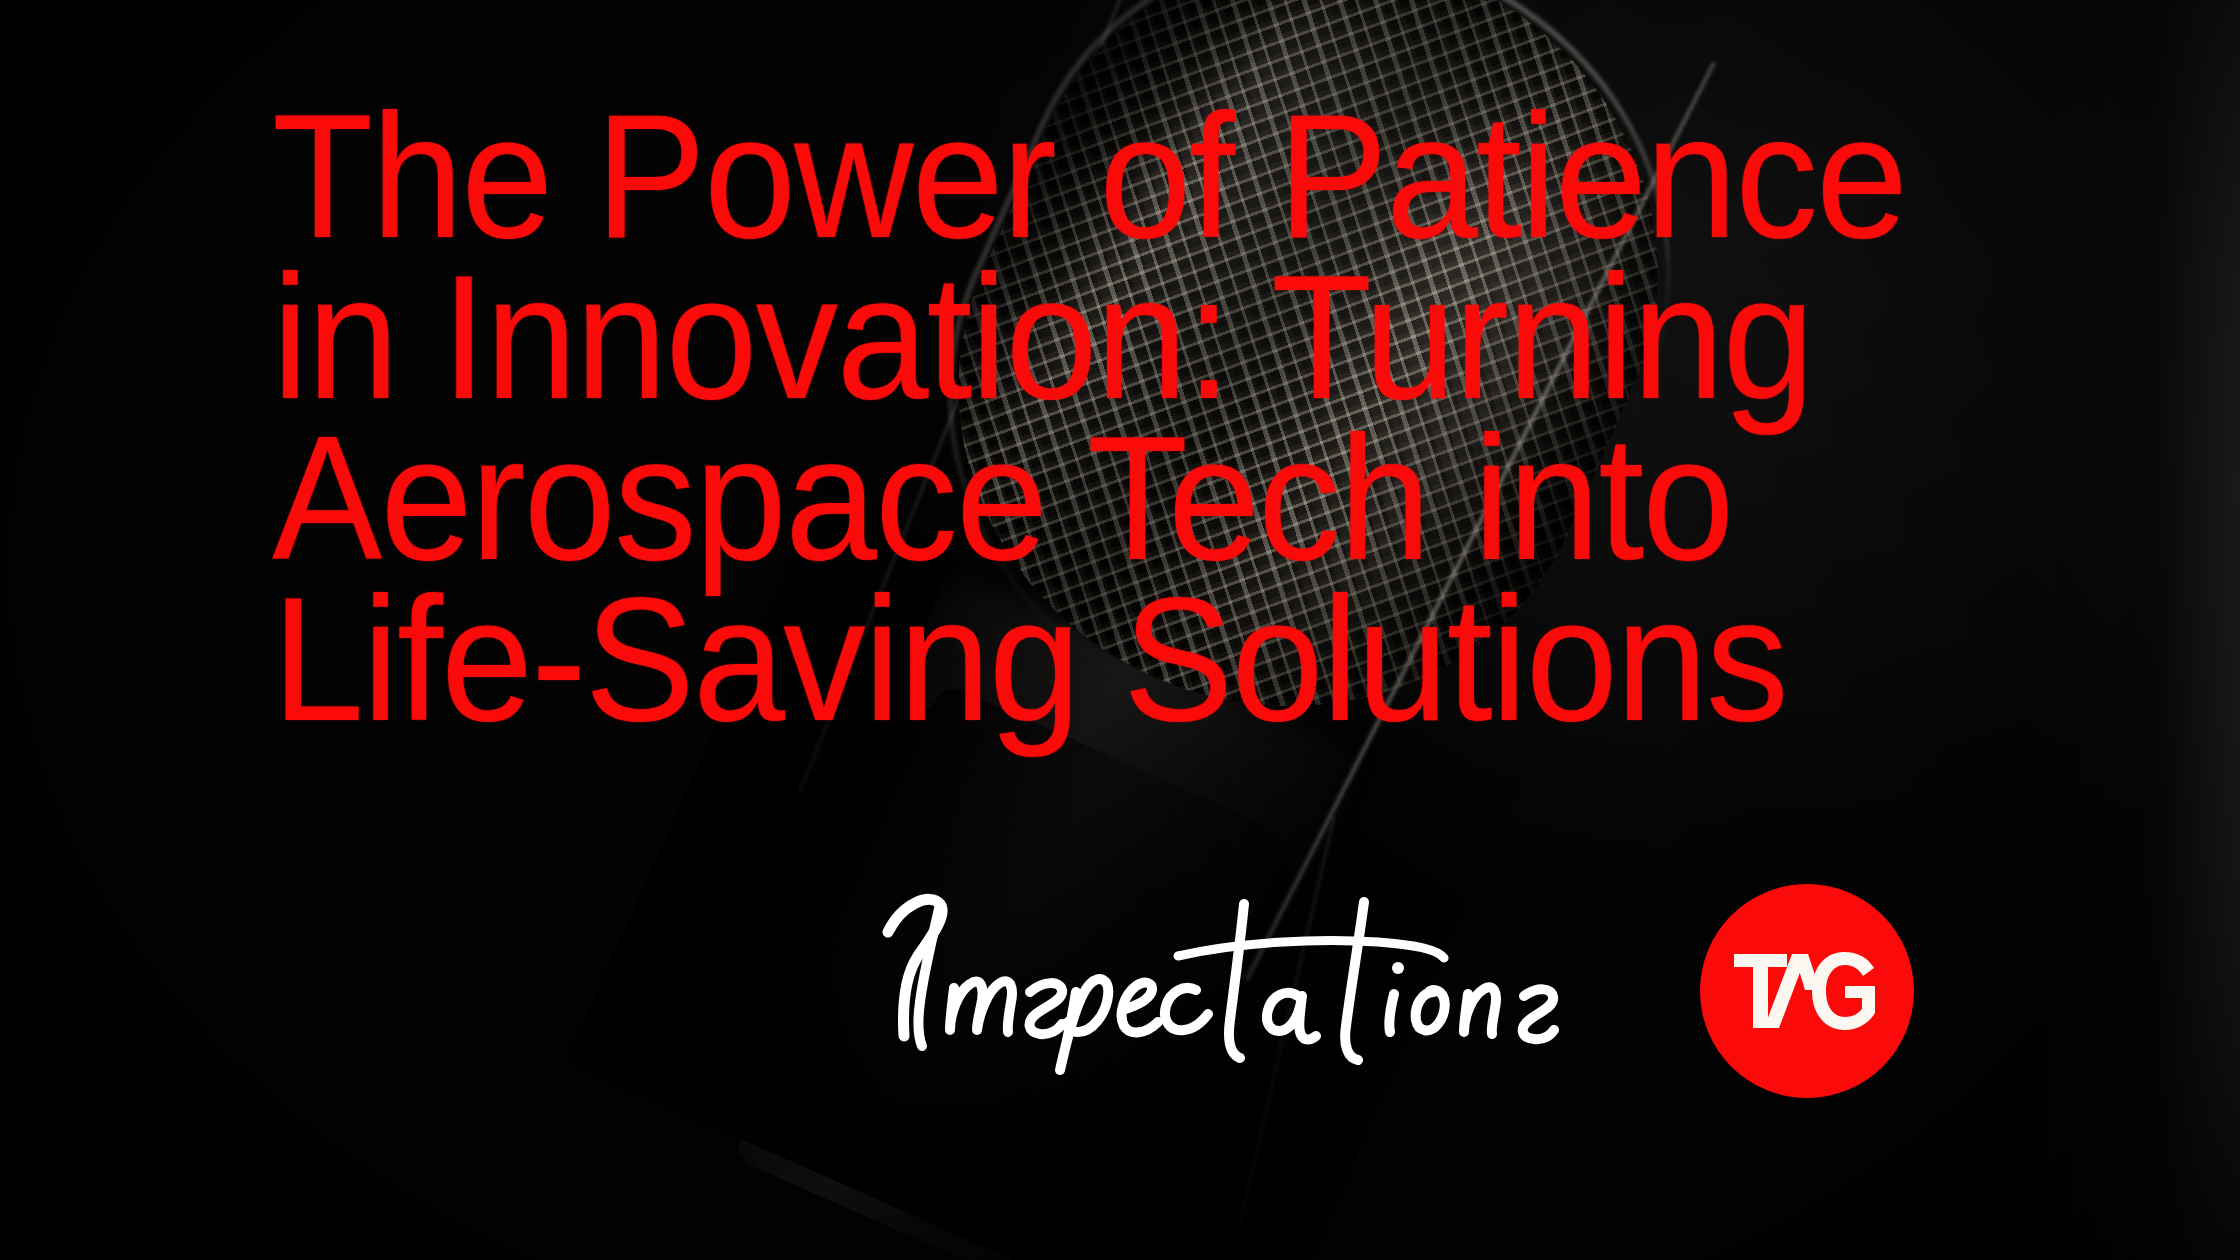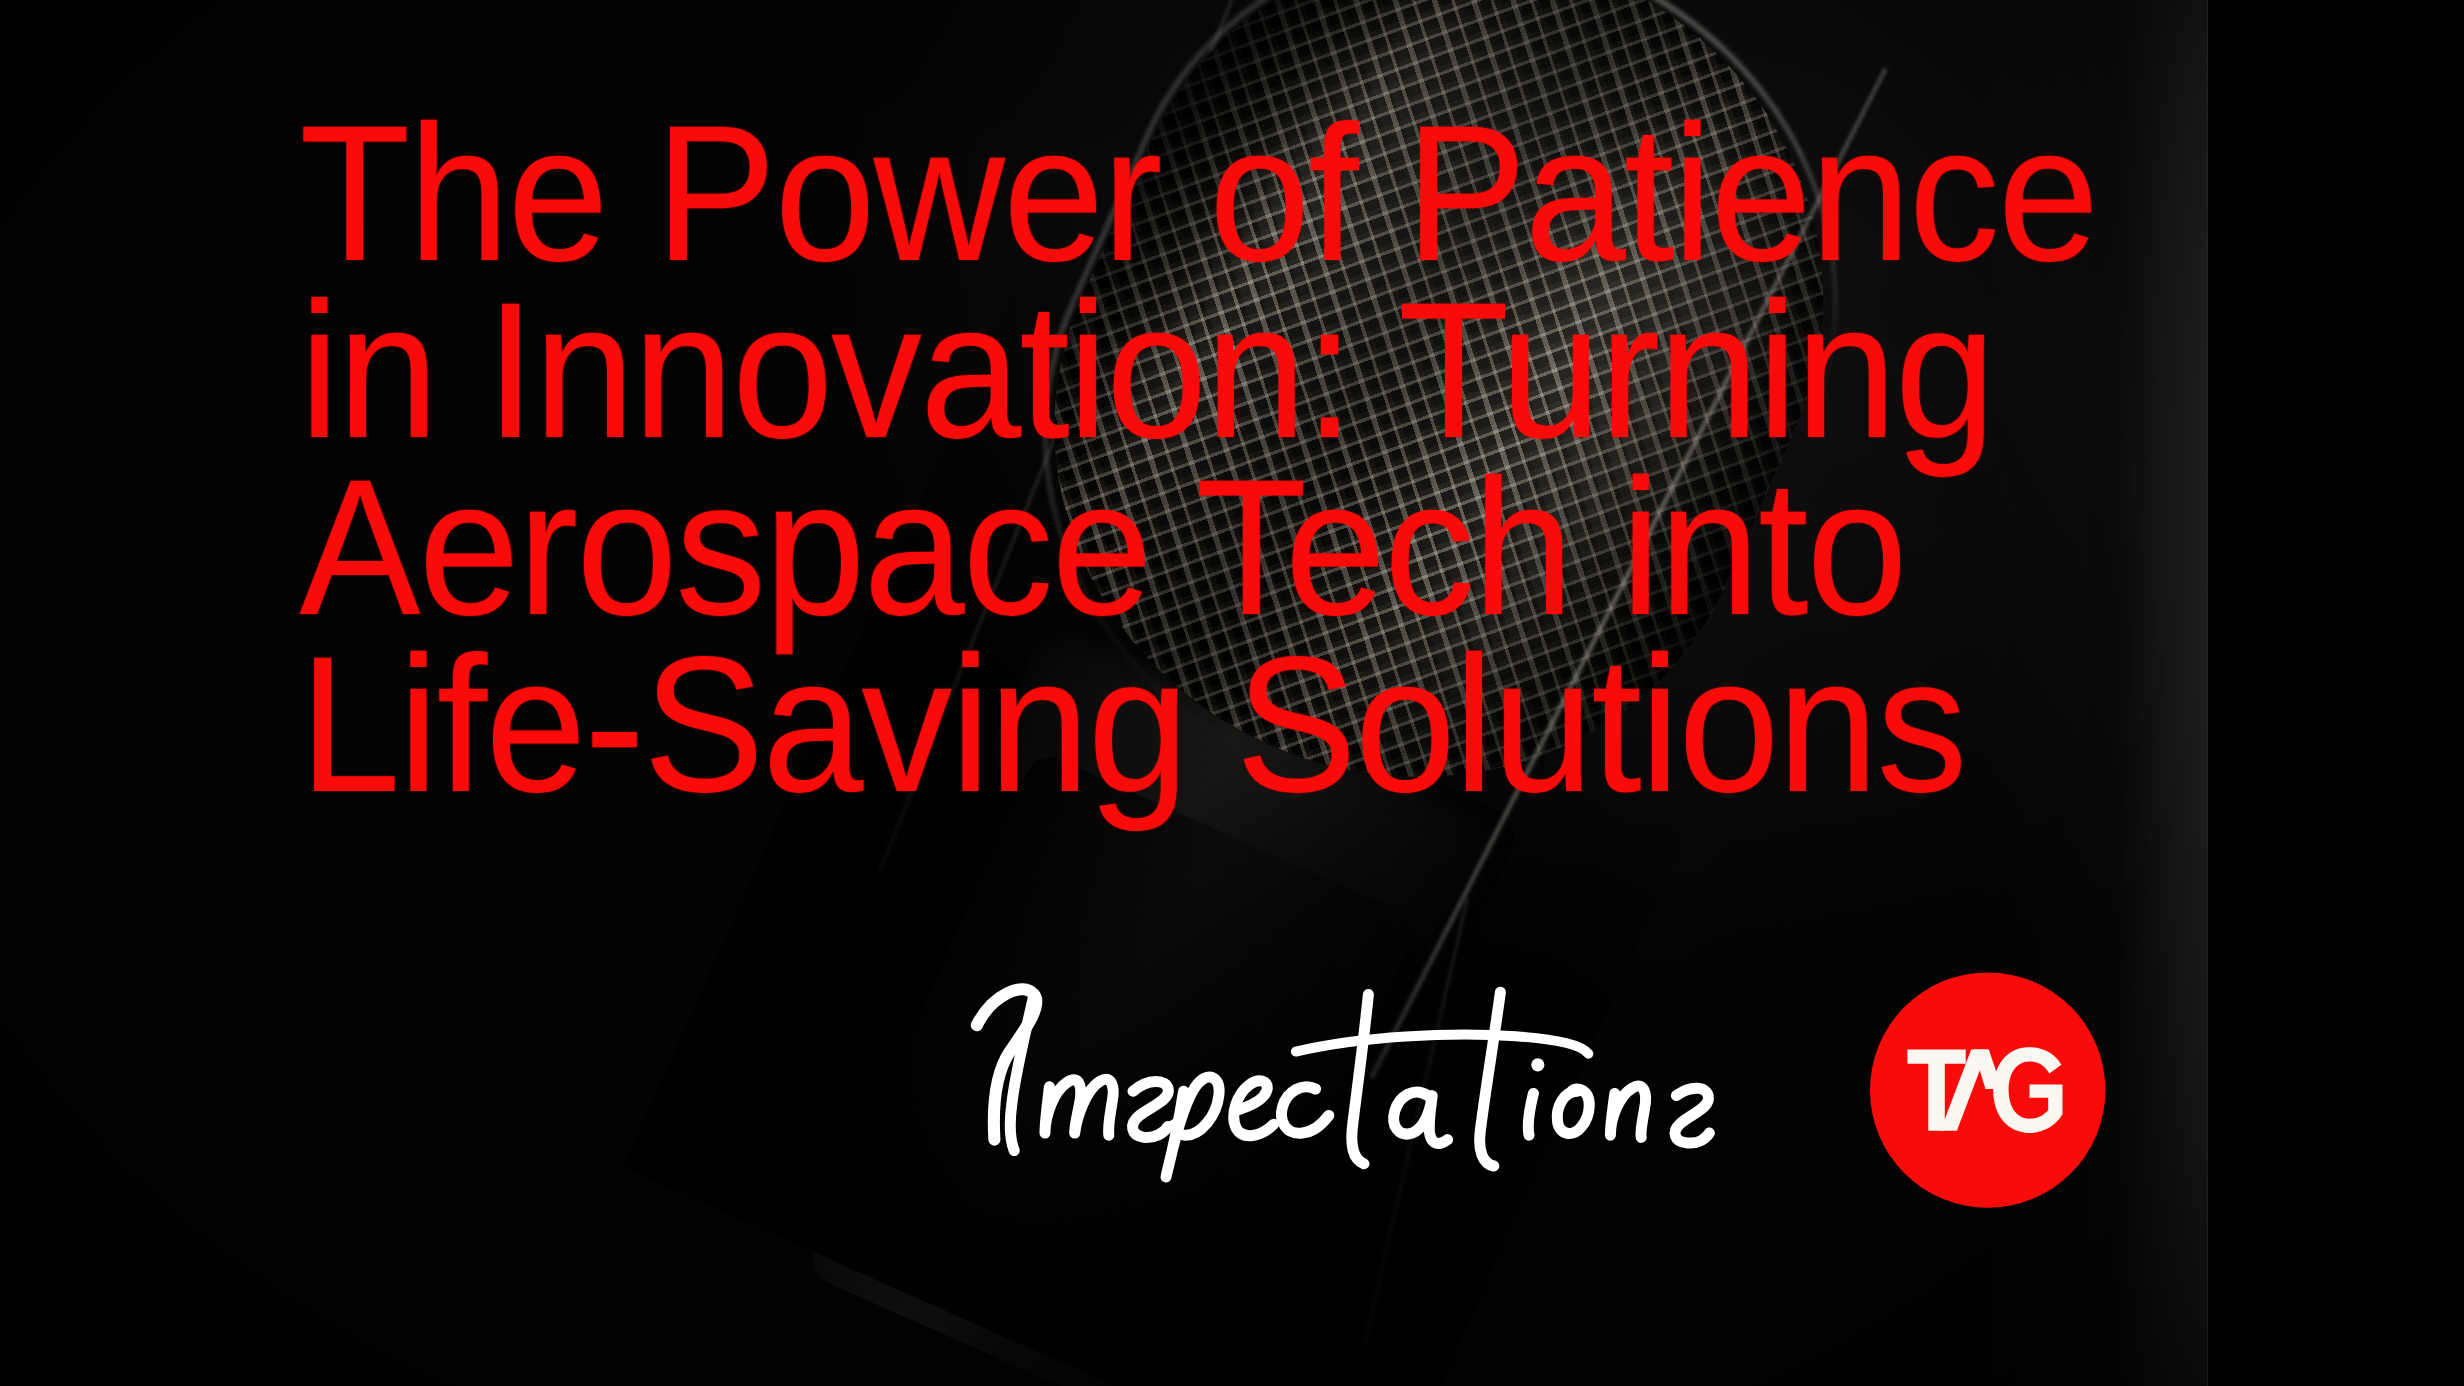--- a/index.html
+++ b/index.html
@@ -1,21 +1,21 @@
 <!DOCTYPE html>
 <html><head>
 <meta charset="utf-8">
 <style>
   html,body{margin:0;padding:0;background:#000;}
   body{width:2240px;height:1260px;overflow:hidden;
        font-family:"Liberation Sans",sans-serif;}
 
   #canvas{
     position:relative;
-    width:2007px;height:1260px;
+    width:2240px;height:1260px;
     background:#fef9c3;
     overflow:hidden;
   }
 
   
   .bg-base{
     position:absolute;inset:0;
     background:
       radial-gradient(ellipse 1100px 900px at 78% 18%, #131313 0%, #0a0a0a 45%, #030303 75%),
       radial-gradient(ellipse 900px 700px at 8% 70%, #0d0d0d 0%, #030303 70%),

